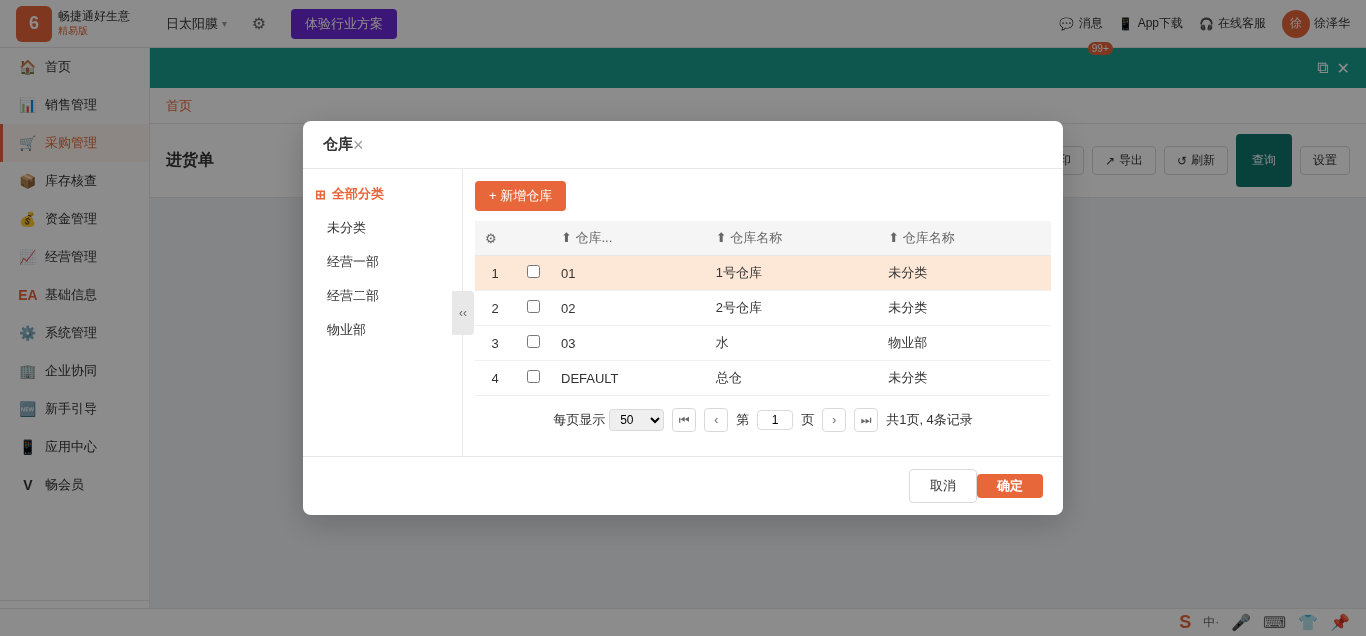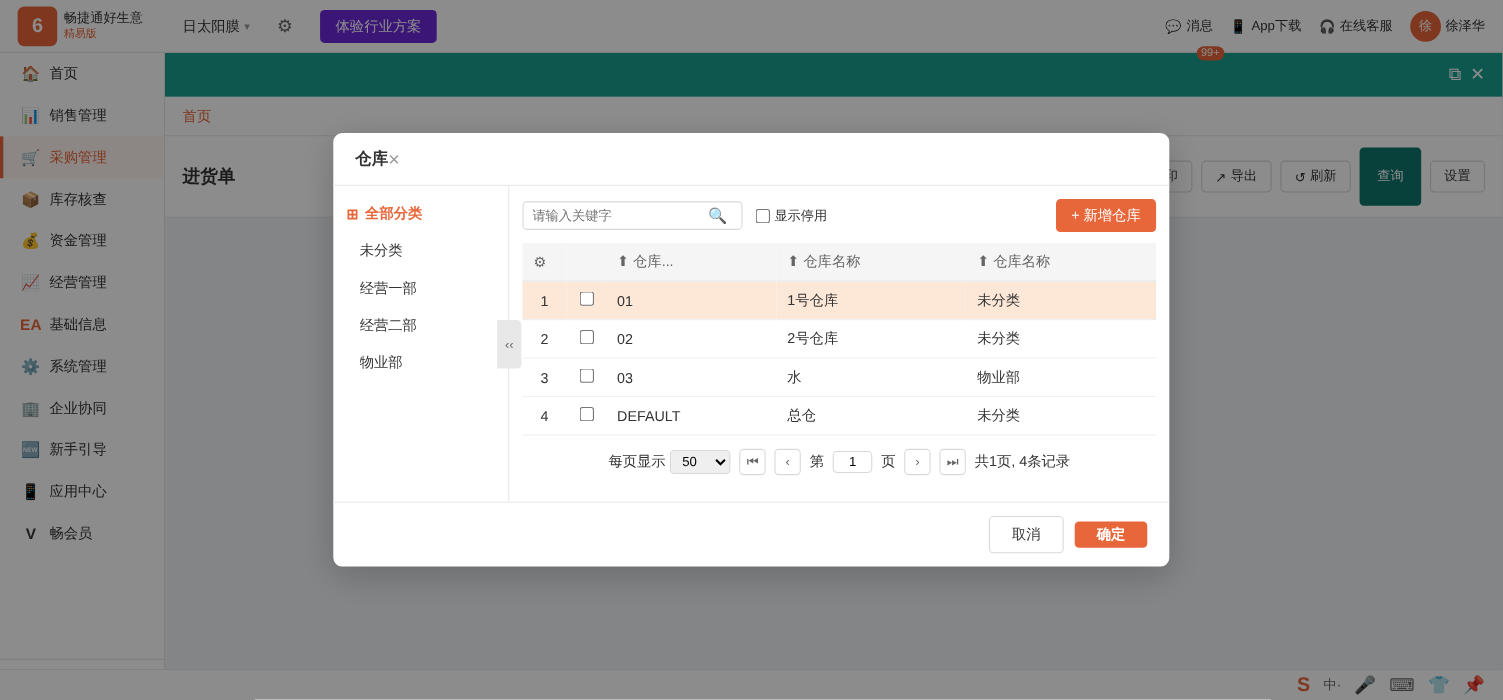--- a/index.html
+++ b/index.html
@@ -409,21 +409,20 @@
       outline: none;
     }
 
     
     .modal-footer {
       padding: 12px 20px;
       border-top: 1px solid #e8e8e8;
       display: flex;
       align-items: center;
       justify-content: flex-end;
-      gap: 10px;
     }
     .btn-cancel {
       padding: 7px 20px;
       border: 1px solid #d9d9d9;
       border-radius: 4px;
       background: #fff;
       cursor: pointer;
       color: #333;
       font-size: 13px;
     }
@@ -632,30 +631,20 @@
         </div>
         <div class="cat-item">
           <span>物业部</span>
         </div>
         <div class="cat-collapse-btn">‹‹</div>
       </div>
 
       <div class="table-area">
 
         <div class="table-toolbar">
-          <div style="display:flex;align-items:center;gap:12px;">
-            <div class="search-box">
-              <input type="text" placeholder="请输入关键字" style="">
-              <span class="search-icon">🔍</span>
-            </div>
-            <div class="show-disabled">
-              <input type="checkbox" style="">
-              <span>显示停用</span>
-            </div>
-          </div>
           <button class="new-btn">
             <span>+ 新增仓库</span>
           </button>
         </div>
 
         <table class="data-table">
           <thead>
             <tr>
               <th class="th-center" style="width:40px;">⚙</th>
               <th class="th-center" style="width:36px;"></th>

